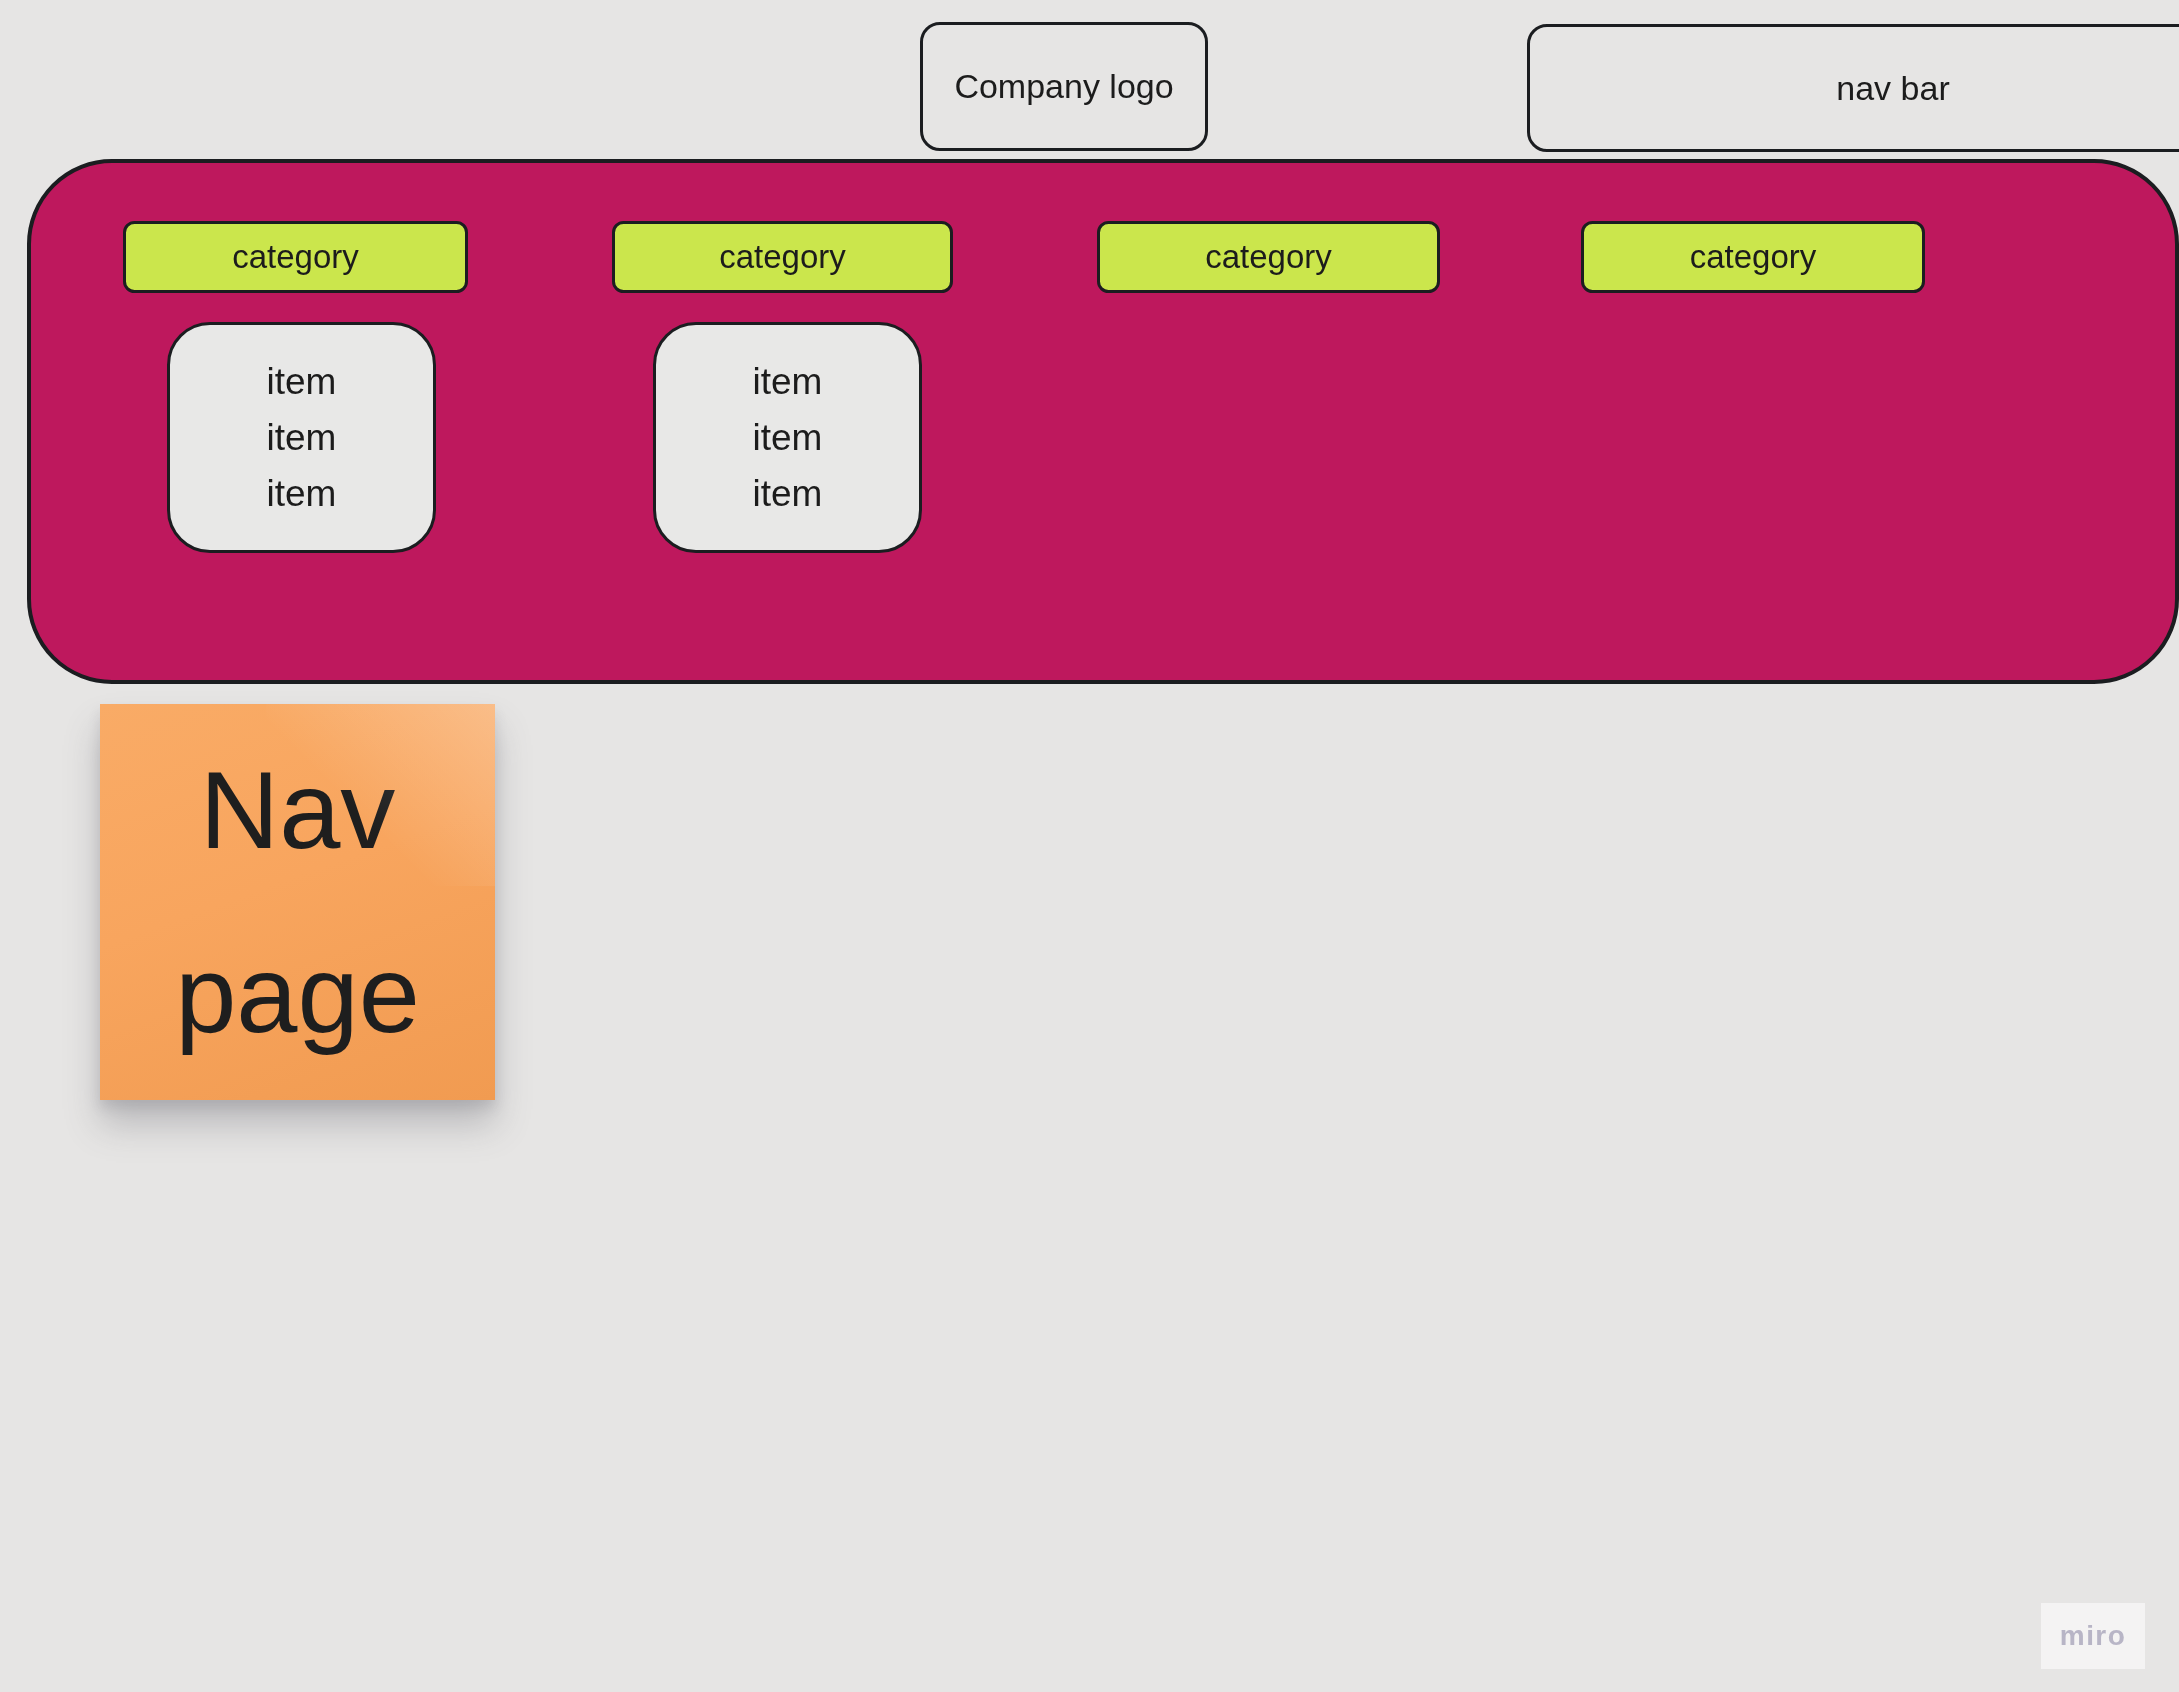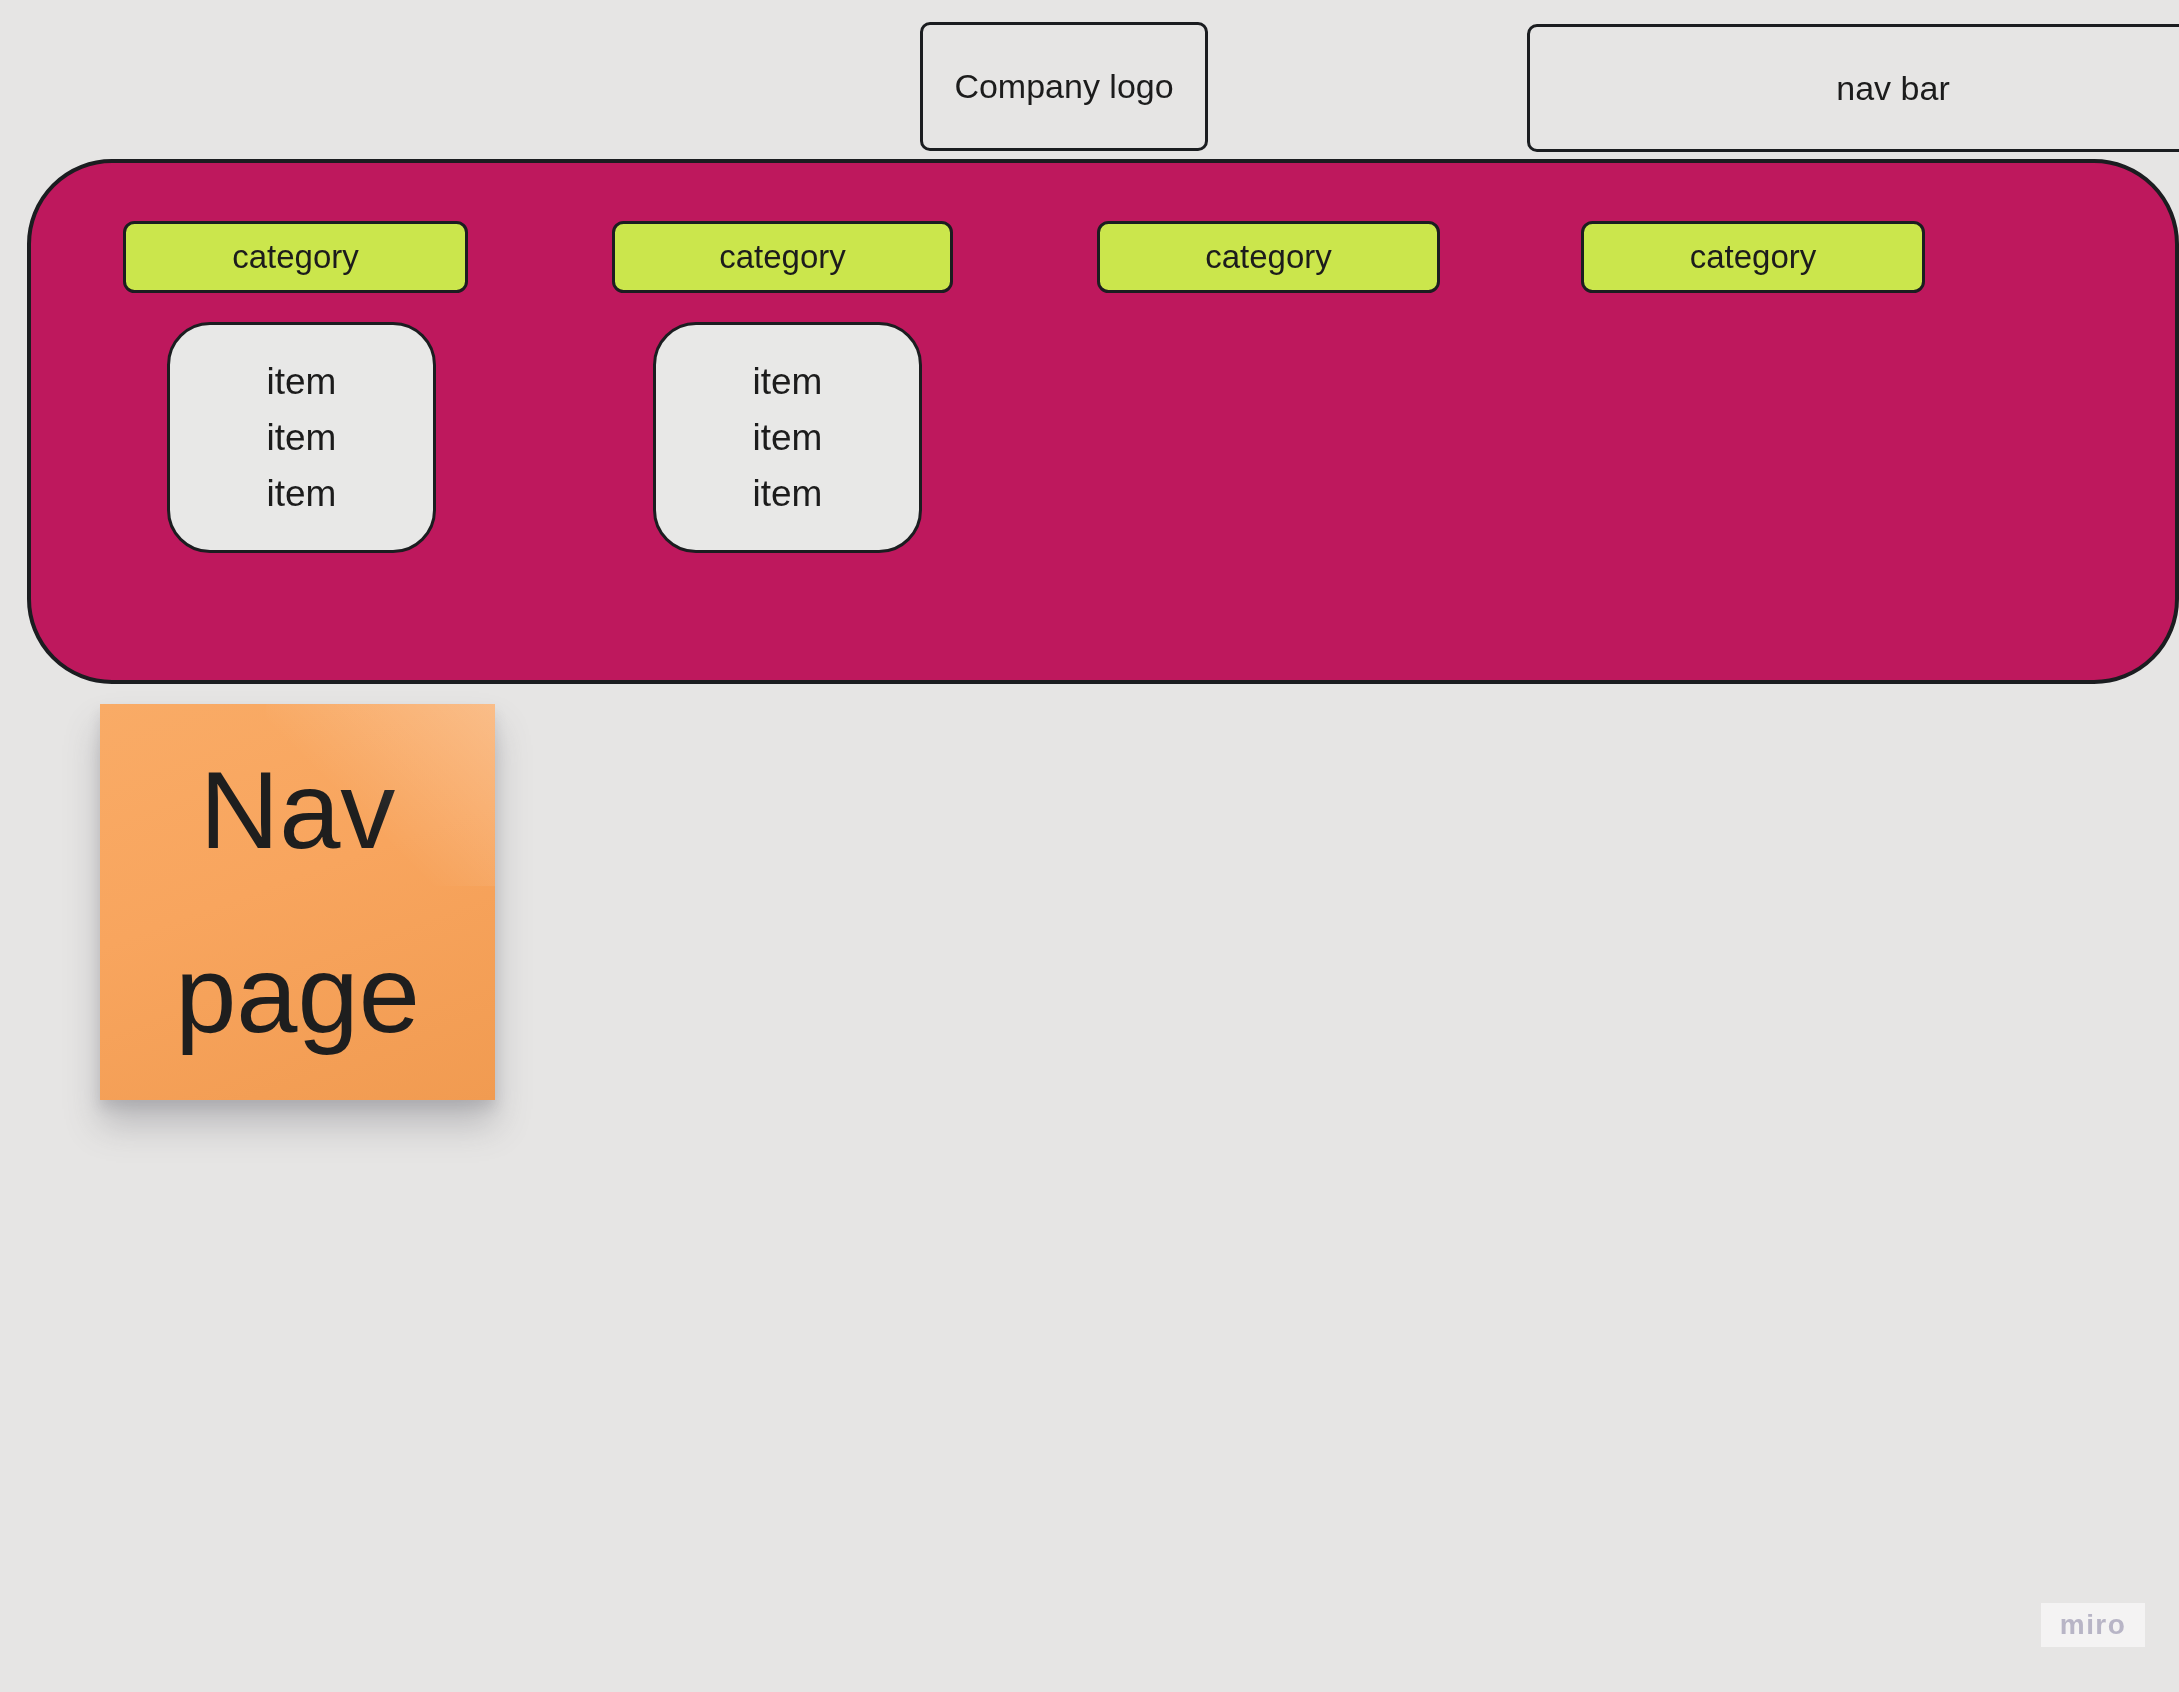--- a/index.html
+++ b/index.html
@@ -19,21 +19,21 @@
     position: absolute;
     box-sizing: border-box;
     border: 3.8px solid #1b1d20;
     display: flex;
     align-items: center;
     justify-content: center;
   }
   
   .wire-box {
     background: #e6e5e4;
-    border-radius: 10px;
+    border-radius: 20px;
     font-size: 34px;
   }
   #company-logo {
     left: 920px; top: 22px;
     width: 288px; height: 129px;
   }
   #nav-bar {
     left: 1527px; top: 24px;
     width: 732px; height: 128px;
   }
@@ -95,21 +95,21 @@
     font-size: 110px;
     line-height: 184px;
     text-align: center;
     color: #1e1e1e;
     white-space: pre-line;
   }
   
   #miro-watermark {
     position: absolute;
     left: 2041px; top: 1603px;
-    width: 104px; height: 44px;
+    width: 104px; height: 66px;
     background: rgba(255, 255, 255, 0.55);
     display: flex;
     align-items: center;
     justify-content: center;
   }
   .watermark-label {
     font-size: 28px;
     font-weight: bold;
     letter-spacing: 1.4px;
     color: #b8b5c6;

